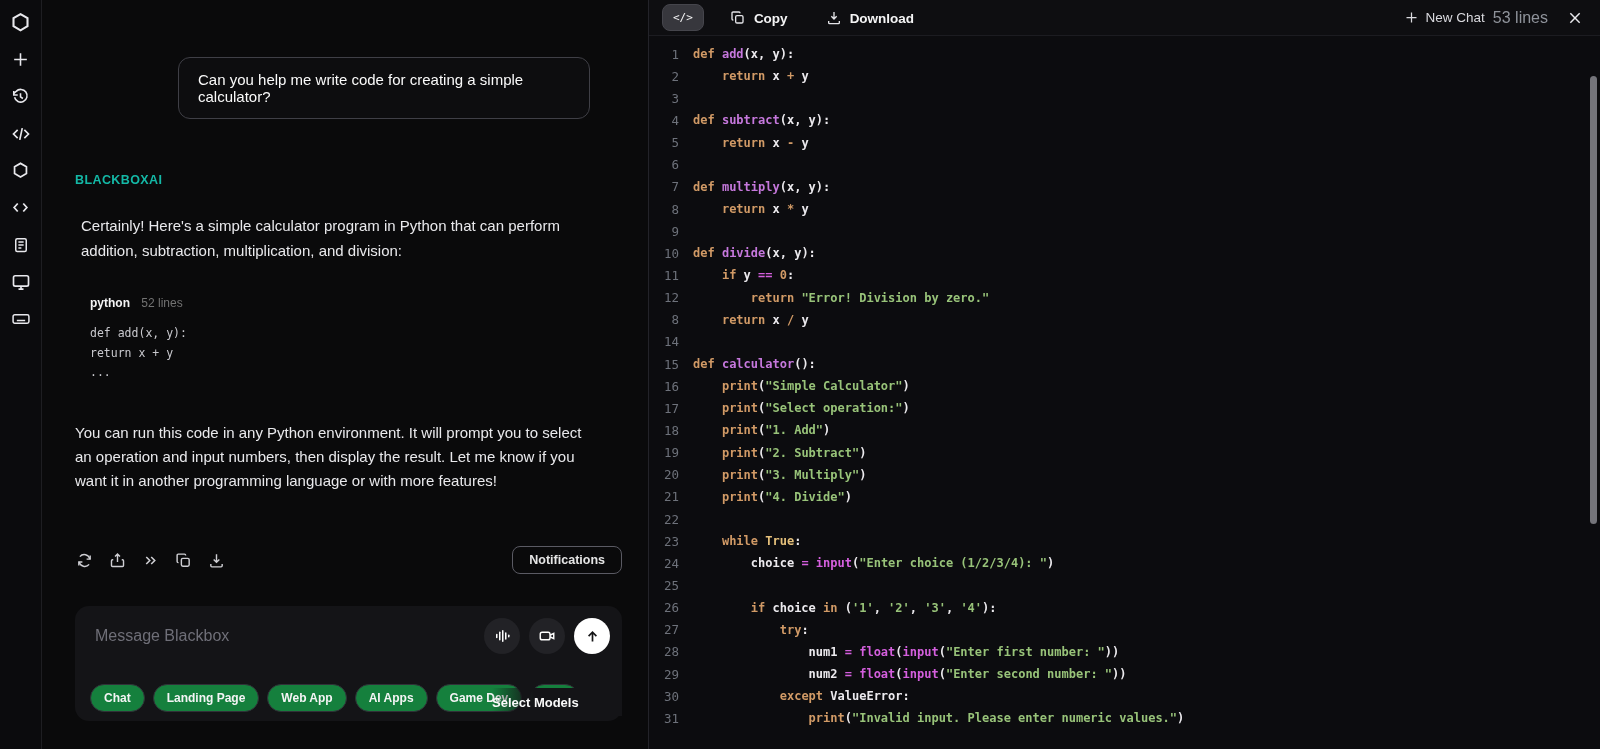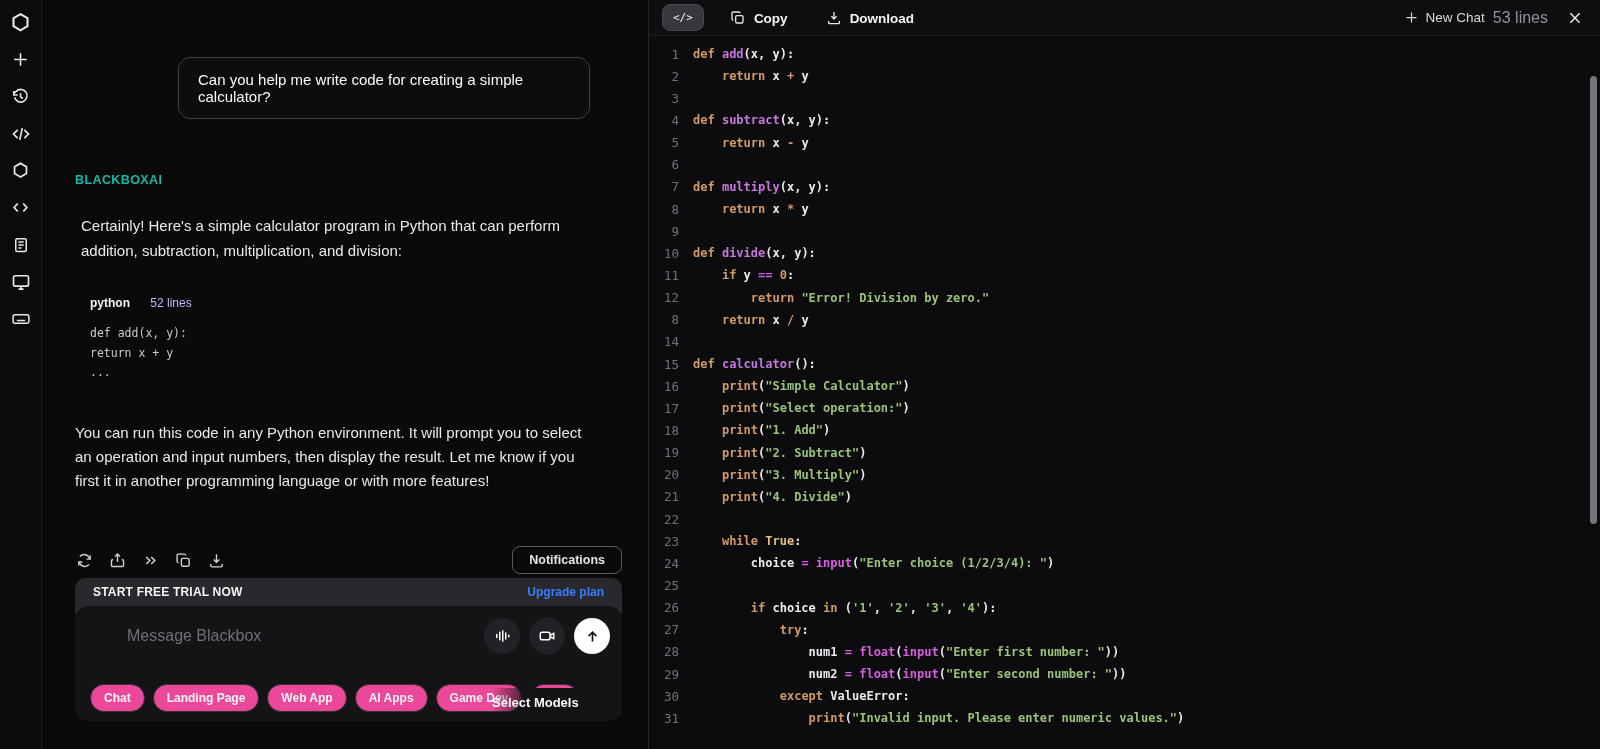--- a/index.html
+++ b/index.html
@@ -19,51 +19,51 @@
   .bubble { position:absolute; left:136px; right:58px; top:57px;
     border:1px solid #3f3f46; border-radius:12px; padding:13px 19px;
     font-size:15px; line-height:17px; color:#fafafa; background:#0d0d0f; }
   .bb-label { position:absolute; left:33px; top:173px; font-size:12.5px; font-weight:bold;
     letter-spacing:.4px; color:#14b8a6; }
   .para1 { position:absolute; left:39px; top:214px; width:522px; font-size:15px;
     line-height:24.5px; color:#e9e9ec; }
   .preview { position:absolute; left:48px; top:296px; }
   .preview .phead { font-size:12px; margin-bottom:14px; }
   .preview .plang { color:#f4f4f5; font-weight:bold; }
-  .preview .pcount { color:#c4b5fd; margin-left:17px; }
+  .preview .pcount { color:#737373; margin-left:8px; }
   .preview .pcode { font-family:"DejaVu Sans Mono", monospace; font-size:11.5px;
     line-height:19.5px; color:#c9c9ce; white-space:pre; }
   .para2 { position:absolute; left:33px; top:421px; width:522px; font-size:15px;
     line-height:24px; color:#e9e9ec; }
   .actions { position:absolute; left:33px; right:26px; top:545px; height:30px;
     display:flex; align-items:center; }
   .actions .aic { width:18px; height:18px; margin-right:15px; color:#cfcfd4; cursor:pointer;
     display:flex; align-items:center; justify-content:center; }
   .notif-btn { margin-left:auto; height:28px; padding:0 16px; border:1px solid #5a5a63;
     border-radius:8px; background:transparent; color:#e5e5e5; font-size:12.5px;
     font-weight:bold; font-family:"Liberation Sans", sans-serif; cursor:pointer; }
 
   .banner { position:absolute; left:33px; top:578px; width:547px; height:36px;
     background:#29292d; border-radius:10px 10px 0 0; display:flex; align-items:flex-start;
     justify-content:space-between; padding:7px 18px 0 18px; }
   .banner .btitle { font-size:12px; font-weight:bold; color:#f4f4f5; letter-spacing:.2px; }
   .banner .bact { font-size:12px; font-weight:bold; color:#3d7bfd; cursor:pointer; }
 
   .composer { position:absolute; left:33px; top:606px; width:547px; height:115px;
     background:#141417; border-radius:14px; }
-  .composer .ph { position:absolute; left:20px; top:21px; font-size:16px; color:#6f6f78;margin-left:32px; }
+  .composer .ph { position:absolute; left:20px; top:21px; font-size:16px; color:#6f6f78; }
   .cbtns { position:absolute; top:12px; right:12px; display:flex; gap:9px; }
   .cir { width:36px; height:36px; border-radius:50%; display:flex; align-items:center;
     justify-content:center; cursor:pointer; }
   .cir.dark { background:#222226; color:#fff; }
   .cir.send { background:#ffffff; color:#141416; }
   .chips { position:absolute; left:15px; bottom:9px; right:0; height:28px; display:flex;
     gap:8px; overflow:hidden; }
   .chip { height:28px; padding:0 13px; border:1px solid #313138; border-radius:14px;
-    background:#ec4899; color:#f4f4f5; font-size:12px; font-weight:bold;
+    background:#15803d; color:#f4f4f5; font-size:12px; font-weight:bold;
     display:flex; align-items:center; white-space:nowrap; cursor:pointer; }
   .fade-models { position:absolute; right:0; bottom:5px; height:28px; width:130px;
     background:linear-gradient(90deg, rgba(20,20,23,0) 0%, #141417 32%);
     display:flex; align-items:center; padding-right:16px; }
   .fade-models span { font-size:13px; font-weight:bold; color:#fafafa; cursor:pointer; }
 
   
   .panel { flex:1; background:#0c0c0f; border-left:1px solid #232329; position:relative;
     display:flex; flex-direction:column; }
   .phdr { height:36px; flex:0 0 36px; display:flex; align-items:center; padding:0 16px 0 13px;
@@ -165,21 +165,21 @@
     <div class="preview">
       <div class="phead">
         <span class="plang">python</span>
         <span class="pcount">52 lines</span>
       </div>
       <div class="pcode">def add(x, y):
 return x + y
 ...</div>
     </div>
 
-    <p class="para2">You can run this code in any Python environment. It will prompt you to select an operation and input numbers, then display the result. Let me know if you first it in another programming language or with more features!</p>
+    <p class="para2">You can run this code in any Python environment. It will prompt you to select an operation and input numbers, then display the result. Let me know if you want it in another programming language or with more features!</p>
 
     <div class="actions">
       <span class="aic">
         <svg width="17" height="17" viewBox="0 0 24 24" fill="none" stroke="currentColor" stroke-width="2">
             <path d="M20 5v5h-5"></path>
             <path d="M4 19v-5h5"></path>
             <path d="M19.5 10a8 8 0 0 0-14-3.5M4.5 14a8 8 0 0 0 14 3.5"></path>
           </svg>
       </span>
       <span class="aic">
@@ -201,24 +201,20 @@
       </span>
       <span class="aic">
         <svg width="17" height="17" viewBox="0 0 24 24" fill="none" stroke="currentColor" stroke-width="2">
             <path d="M12 3v11M8 10.5L12 14.5l4-4"></path>
             <path d="M4 17v2.5A1.5 1.5 0 0 0 5.5 21h13a1.5 1.5 0 0 0 1.5-1.5V17"></path>
           </svg>
       </span>
       <button class="notif-btn">Notifications</button>
     </div>
 
-    <div class="banner">
-      <span class="btitle">START FREE TRIAL NOW</span>
-      <span class="bact">Upgrade plan</span>
-    </div>
 
     <div class="composer">
       <div class="ph">Message Blackbox</div>
       <div class="cbtns">
         <div class="cir dark">
           <svg width="18" height="18" viewBox="0 0 24 24" fill="currentColor">
               <rect x="4" y="9" width="2" height="6" rx="1"></rect>
               <rect x="8" y="6" width="2" height="12" rx="1"></rect>
               <rect x="12" y="4" width="2" height="16" rx="1"></rect>
               <rect x="16" y="7" width="2" height="10" rx="1"></rect>

